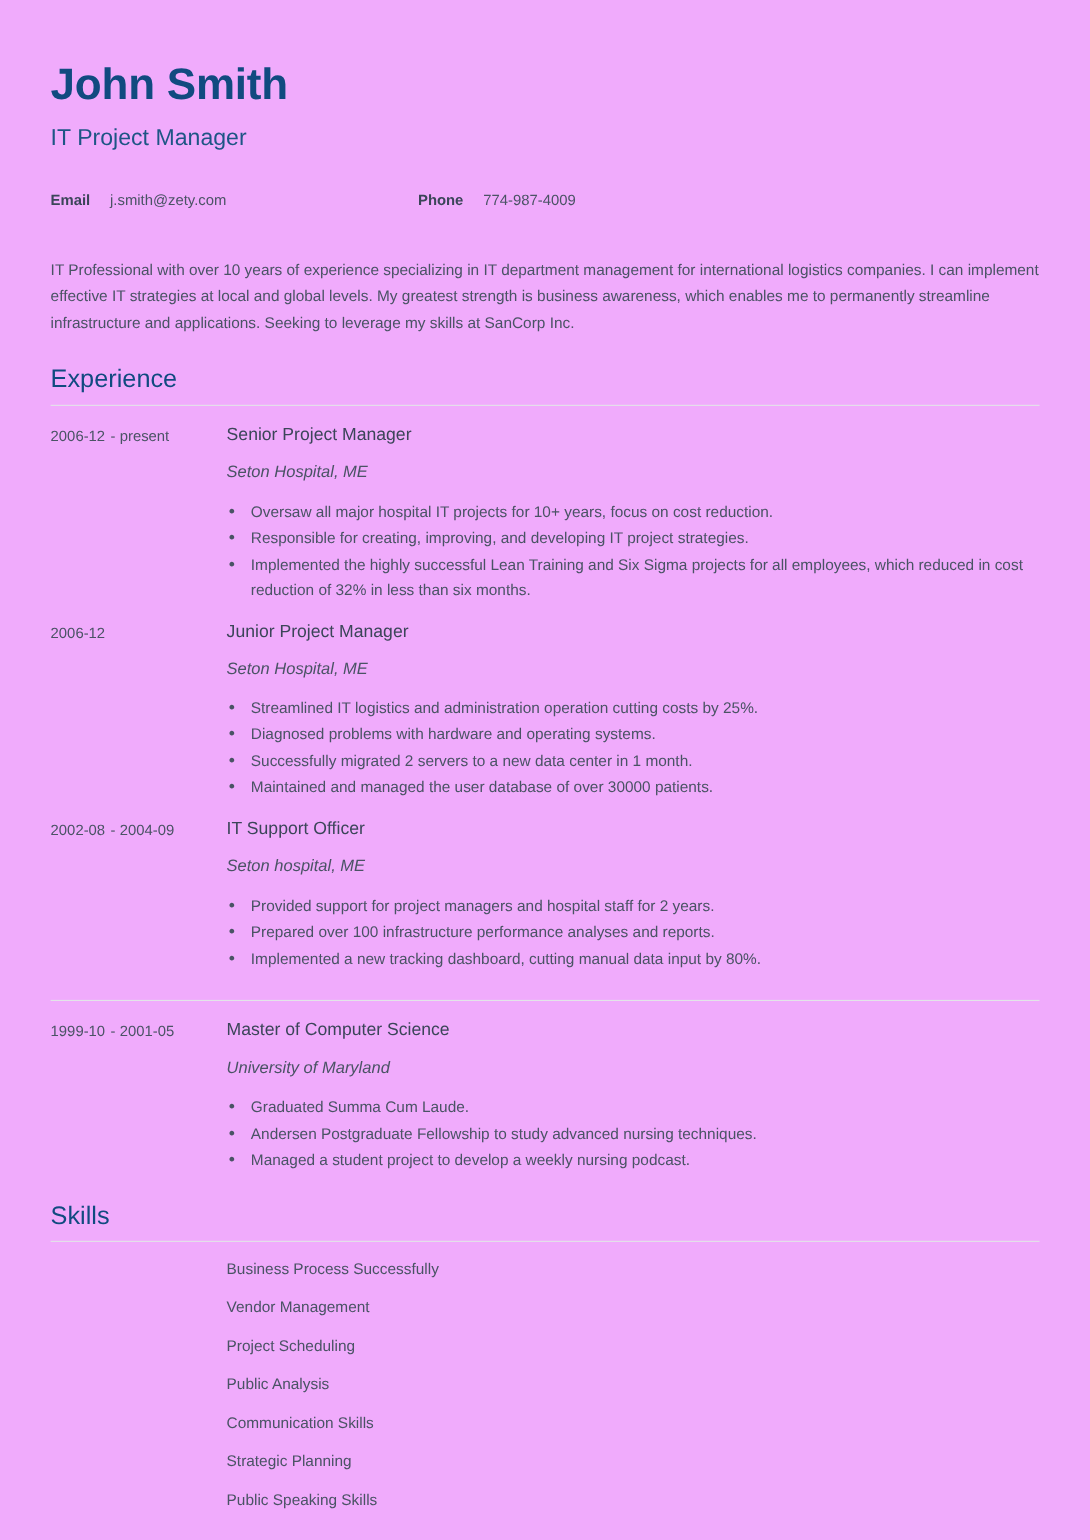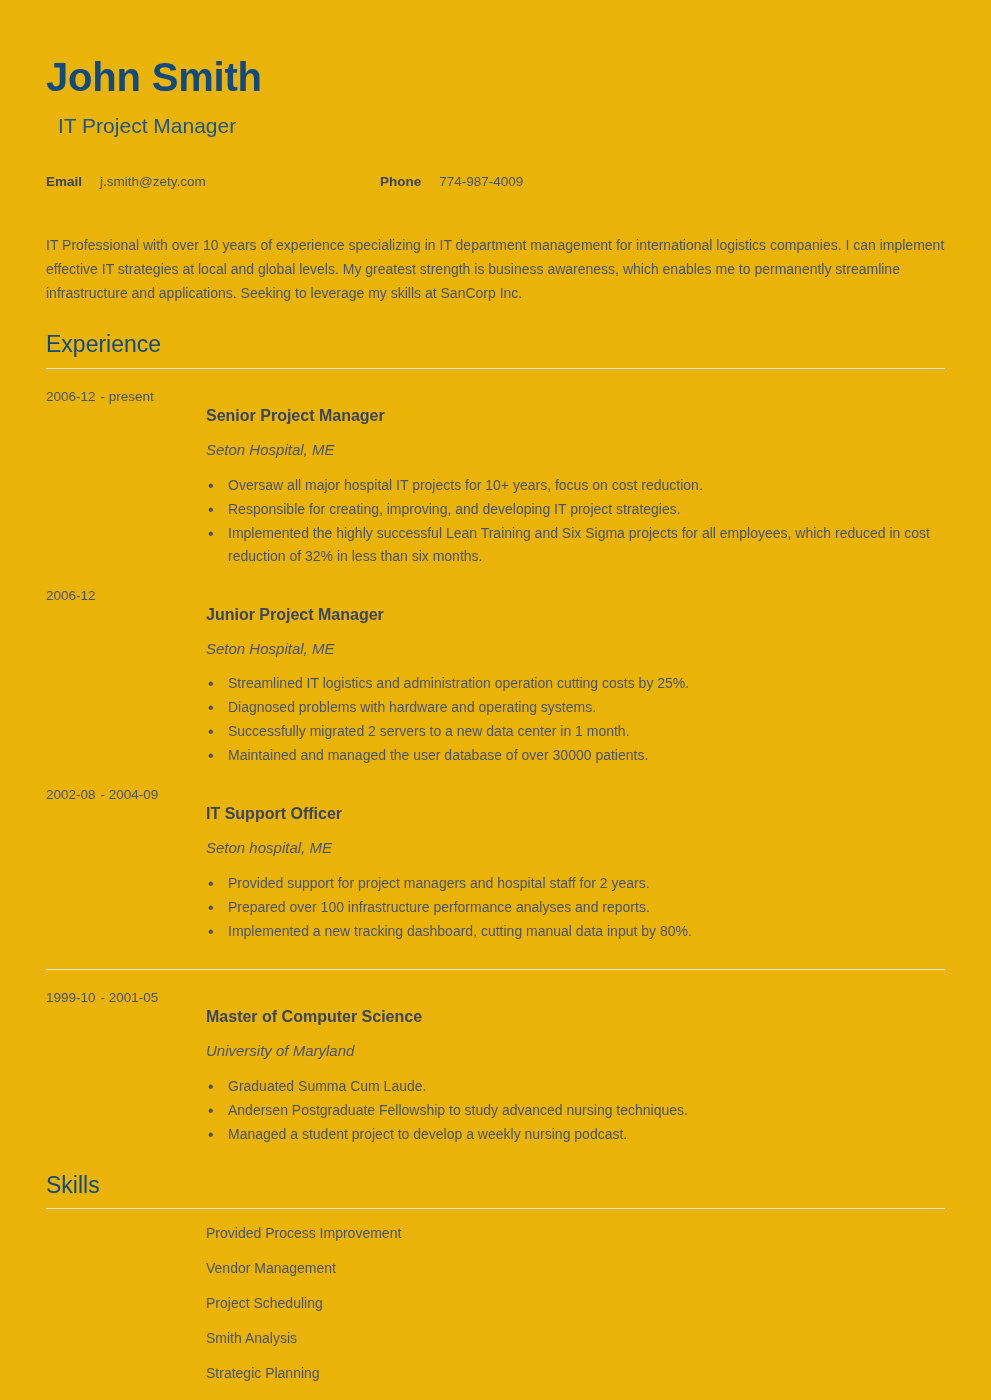--- a/index.html
+++ b/index.html
@@ -13,37 +13,37 @@
     font-family: "Liberation Sans", sans-serif;
     color: #3b4559;
     -webkit-font-smoothing: antialiased;
   }
   .page {
     width: 991px;
     height: 1400px;
     box-sizing: border-box;
     padding: 46px 46px 0 46px;
     position: relative;
-    background: #eab308;
+    background: #f0abfc;
   }
 
   
   .name {
     font-size: 40px;
     font-weight: bold;
     color: #114a80;
     letter-spacing: -0.2px;
     line-height: 1.1;
     margin: 9px 0 0 0;
   }
   .job-title {
     font-size: 21px;
     font-weight: normal;
     color: #1e5585;
-    margin: 14px 0 0 12px;
+    margin: 14px 0 0 0;
     line-height: 1.2;
   }
 
   .contact-row {
     margin-top: 36px;
     font-size: 13.5px;
     position: relative;
     height: 18px;
   }
   .contact-item {
@@ -98,24 +98,23 @@
     flex: 0 0 160px;
     font-size: 13.5px;
     color: #4a5365;
     padding-top: 3px;
     white-space: nowrap;
   }
   .entry-dates .date-sep { margin-left: 5px; }
   .entry-body { flex: 1 1 auto; }
   .entry-role {
     font-size: 16px;
-    font-weight: bold;
+    font-weight: normal;
     color: #3b4559;
     line-height: 1.25;
-    margin-top: 20px;
   }
   .entry-org {
     font-size: 15px;
     font-style: italic;
     color: #4a5365;
     margin-top: 15px;
     line-height: 1.25;
   }
   ul.bullets {
     list-style: none;
@@ -235,23 +234,23 @@
         </ul>
       </div>
     </div>
   </div>
 
   <div class="section">
     <h2 class="section-title">Skills</h2>
     <div class="section-rule"></div>
 
     <div class="skills-list">
-      <div class="skill-item">Provided Process Improvement</div>
+      <div class="skill-item">Business Process Successfully</div>
       <div class="skill-item">Vendor Management</div>
       <div class="skill-item">Project Scheduling</div>
-      <div class="skill-item">Smith Analysis</div>
+      <div class="skill-item">Public Analysis</div>
+      <div class="skill-item">Communication Skills</div>
       <div class="skill-item">Strategic Planning</div>
-      <div class="skill-item">Communication Skills</div>
       <div class="skill-item">Public Speaking Skills</div>
     </div>
   </div>
 
 </div>
 
 </body></html>

